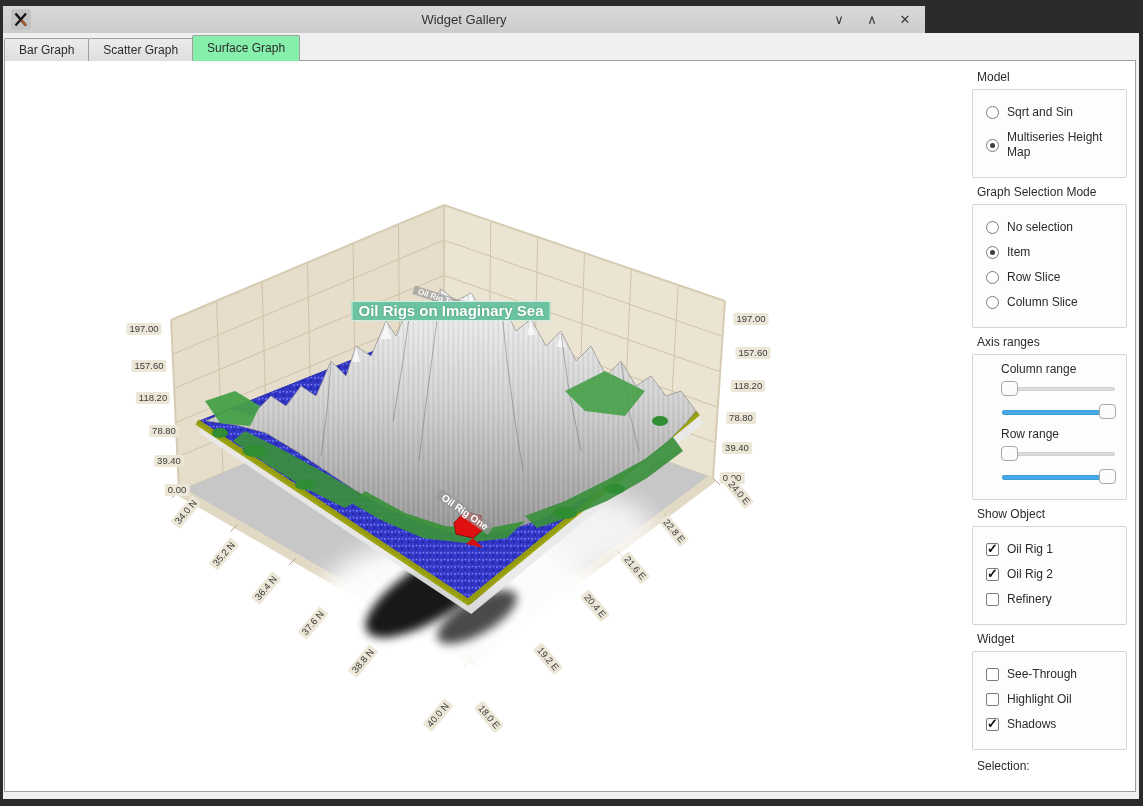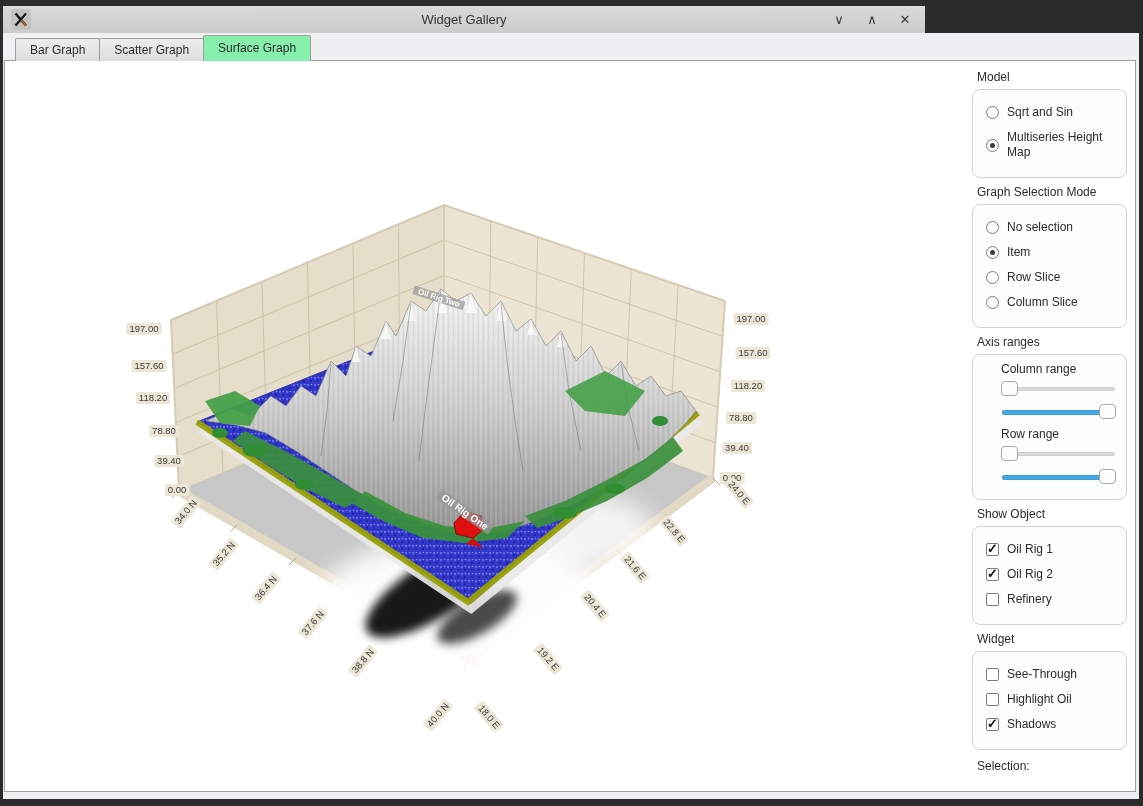--- a/index.html
+++ b/index.html
@@ -11,21 +11,21 @@
     background:linear-gradient(#d9d9d9,#cccccc); display:flex; align-items:center; }
   .win-title { position:absolute; left:0; right:0; text-align:center; font-size:13px; color:#333; }
   .app-icon { position:absolute; left:8px; top:3px; width:20px; height:21px; background:#c3c3c3;
     border-radius:3px; display:flex; align-items:center; justify-content:center; }
   .win-controls { position:absolute; right:12px; top:0; height:27px; display:flex; gap:17px; align-items:center; }
   .win-btn { font-size:13px; color:#3a3a3a; width:16px; text-align:center; cursor:default; }
 
   .win-body { position:absolute; top:33px; left:3px; width:1136px; height:766px; background:#eff0f1; }
 
   
-  .tabbar { position:absolute; top:35px; left:15px; height:26px; display:flex; align-items:flex-end; z-index:3; }
+  .tabbar { position:absolute; top:35px; left:4px; height:26px; display:flex; align-items:flex-end; z-index:3; }
   .tab { font-size:12px; color:#2b2b2b; background:linear-gradient(#ececec,#dedede);
     border:1px solid #9f9f9f; border-bottom:none; padding:0 14px; height:23px; line-height:22px;
     border-top-left-radius:2px; border-top-right-radius:2px; margin-right:-1px; }
   .tab.active { background:#86efac; height:26px; line-height:25px; position:relative; z-index:4; }
 
   .content { position:absolute; left:4px; top:60px; width:1132px; height:732px; background:#fff;
     border:1px solid #9f9f9f; }
 
   
   .plot { position:absolute; left:0; top:0; width:966px; height:731px; }
@@ -38,21 +38,21 @@
     border:1px solid #cfeee0; color:#fff; font-size:15px; font-weight:bold; padding:0 6px 1px 6px;
     white-space:nowrap; z-index:3; text-shadow:0 0 2px rgba(0,60,40,.35); }
   .rig-label { position:absolute; background:rgba(150,150,150,.75); color:#fff; font-size:10px;
     font-weight:bold; padding:0 5px; white-space:nowrap; z-index:2; border-radius:1px; }
   .rig-label.one { transform:translate(-50%,-50%) rotate(35deg); }
   .rig-label.two { transform:translate(-50%,-50%) rotate(18deg); font-size:8px; z-index:1; opacity:.9; }
 
   
   .panel { position:absolute; left:967px; top:2px; width:155px; font-size:12px; color:#2b2b2b; }
   .section-label { margin:7px 0 5px 5px; }
-  .groupbox { border:1px solid #d4d4d4; border-radius:8px; background:#fdfdfd; padding:5px 8px 7px 13px; }
+  .groupbox { border:1px solid #d4d4d4; border-radius:2px; background:#fdfdfd; padding:5px 8px 7px 13px; }
   .opt-row { display:flex; align-items:center; gap:8px; margin:10px 0; cursor:default; }
   .radio { width:13px; height:13px; border:1px solid #7c7c7c; border-radius:50%; background:#fff;
     flex:none; position:relative; }
   .radio.checked::after { content:""; position:absolute; inset:3px; background:#3d3d3d; border-radius:50%; }
   .checkbox { width:13px; height:13px; border:1px solid #7c7c7c; border-radius:2px; background:#fff;
     flex:none; position:relative; }
   .checkbox.checked::after { content:"✓"; position:absolute; top:-3px; left:0; font-size:13px;
     font-weight:bold; color:#111; }
   .opt-text { line-height:15px; }
   .slider { position:relative; height:15px; margin:5px 2px 8px 2px; }
@@ -232,20 +232,21 @@
     <span class="tick rot-n" style="left:433px;top:654px">40.0 N</span>
 
     <span class="tick rot-e" style="left:734px;top:432px">24.0 E</span>
     <span class="tick rot-e" style="left:669px;top:470px">22.8 E</span>
     <span class="tick rot-e" style="left:630px;top:507px">21.6 E</span>
     <span class="tick rot-e" style="left:590px;top:545px">20.4 E</span>
     <span class="tick rot-e" style="left:543px;top:598px">19.2 E</span>
     <span class="tick rot-e" style="left:484px;top:656px">18.0 E</span>
 
     <span class="rig-label two" style="left:434px;top:237px">Oil Rig Two</span>
+    <div class="chart-title" style="left:446px;top:250px">Oil Rigs on Imaginary Sea</div>
     <span class="rig-label one" style="left:460px;top:451px">Oil Rig One</span>
   </div>
 
   <div class="panel">
 
     <div class="section-label">Model</div>
     <div class="groupbox">
       <div class="opt-row">
         <span class="radio"></span>
         <span class="opt-text">Sqrt and Sin</span>

